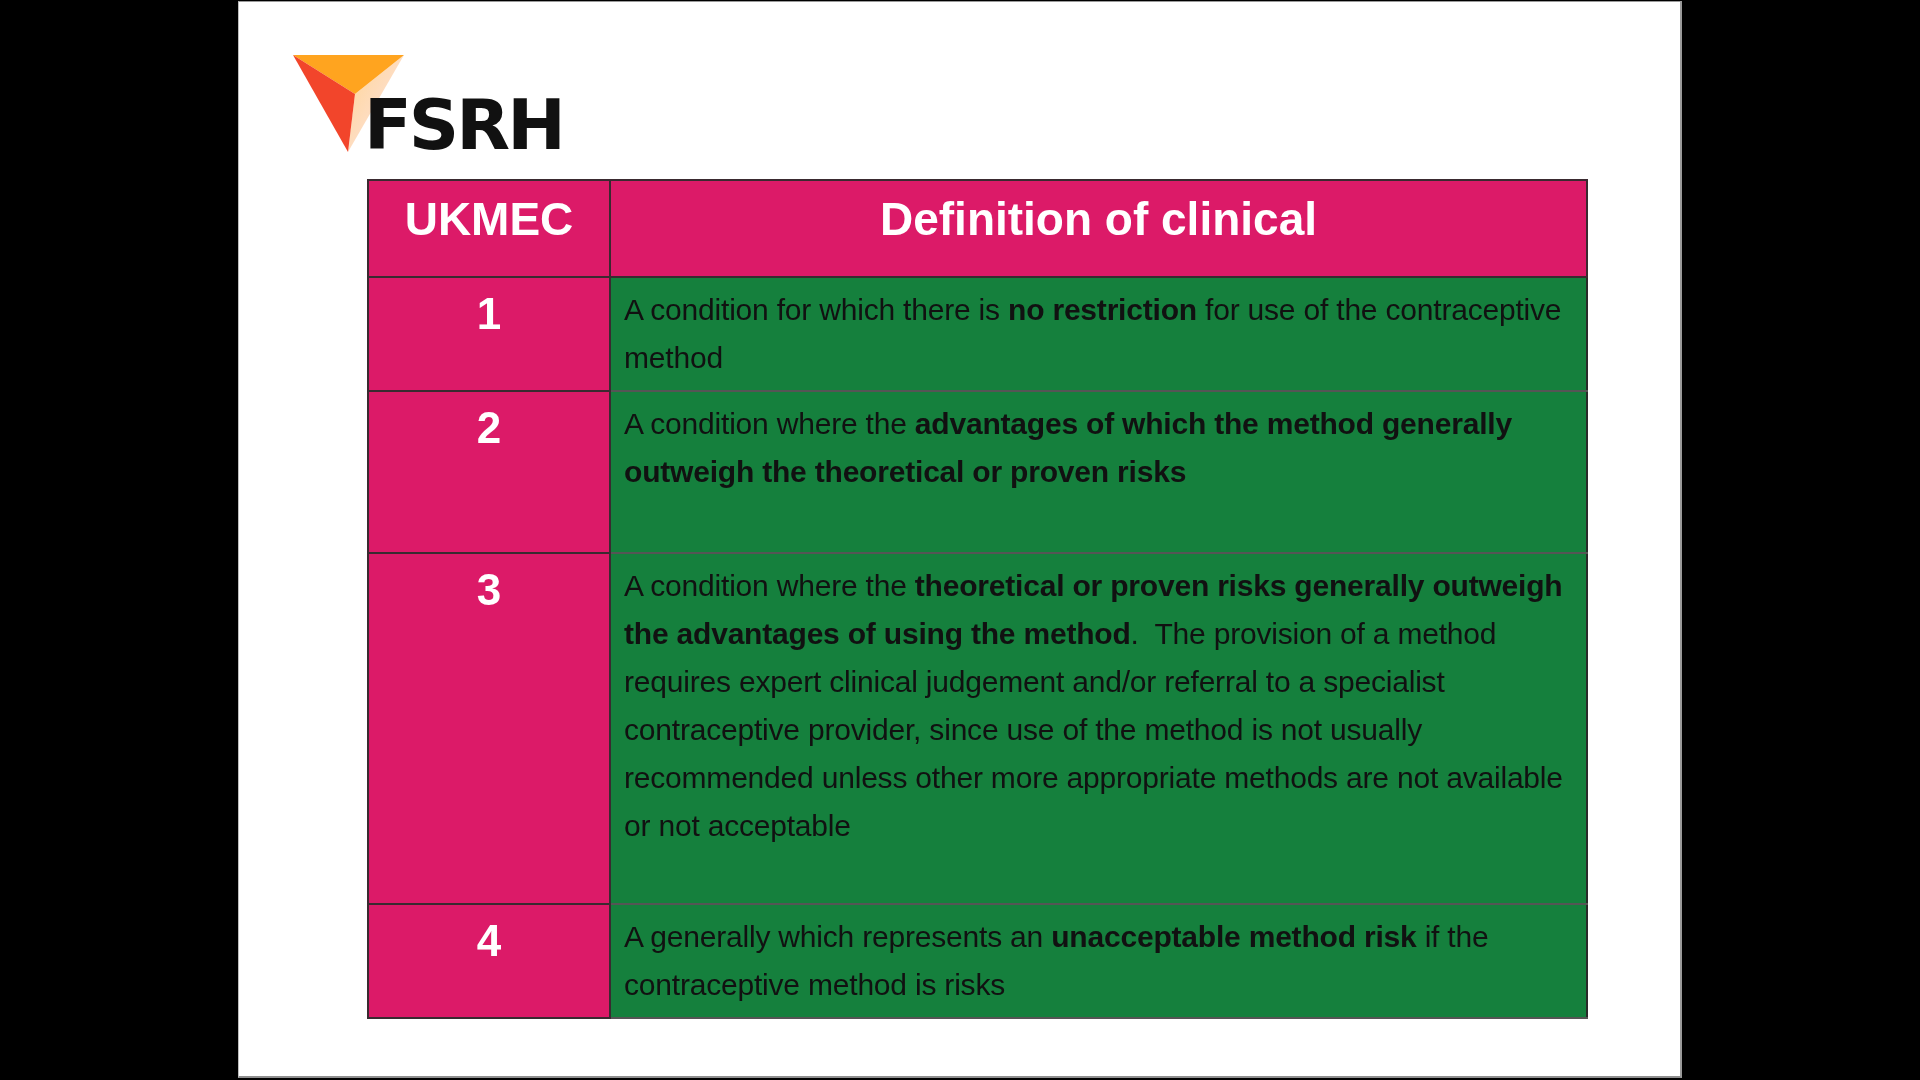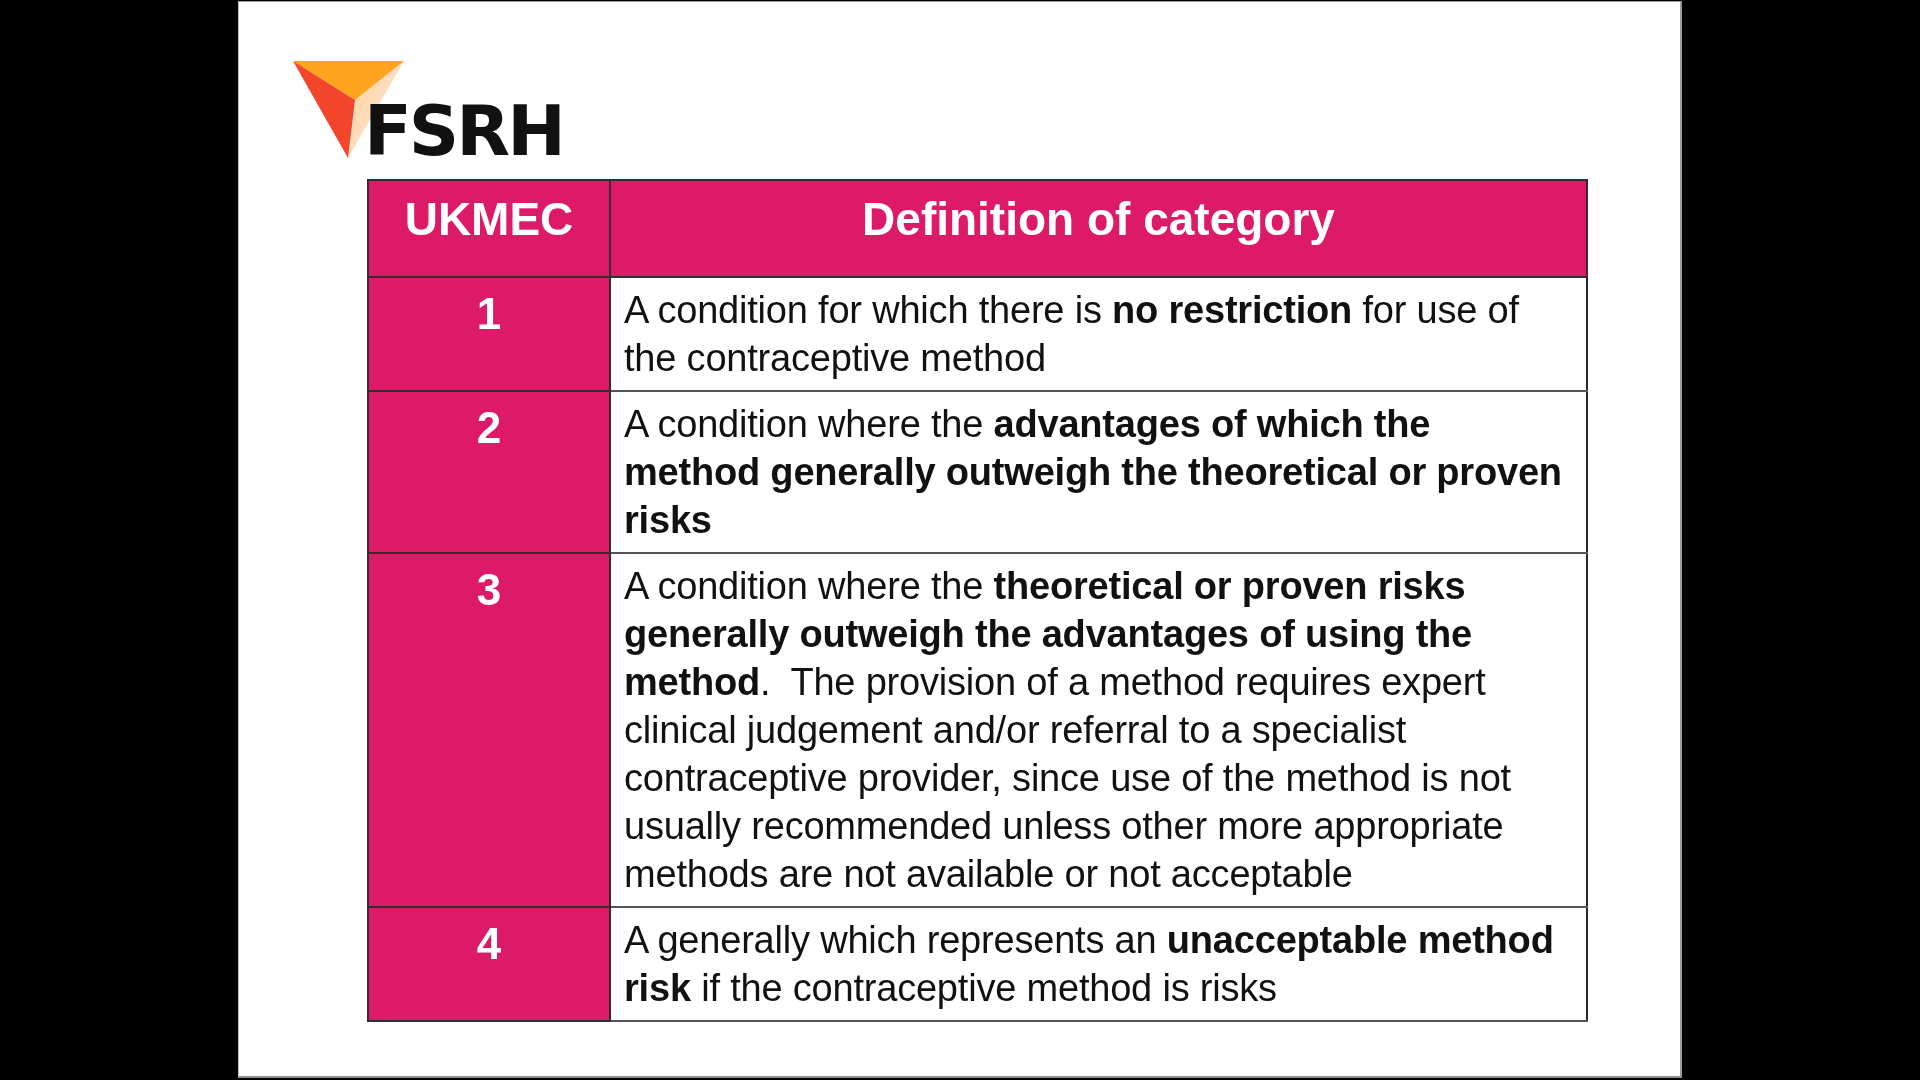--- a/index.html
+++ b/index.html
@@ -20,21 +20,21 @@
       background: #ffffff;
       border-top: 1px solid #9a9a9a;
       border-bottom: 2px solid #8f8f8f;
       border-left: 1px solid #bdbdbd;
       border-right: 2px solid #9a9a9a;
       box-sizing: border-box;
     }
     .logo {
       position: absolute;
       left: 293px;
-      top: 58px;
+      top: 52px;
       width: 270px;
       height: 104px;
     }
     .logo svg {
       position: absolute;
       left: 0;
       top: 0;
     }
     .logo-text {
       position: absolute;
@@ -82,23 +82,23 @@
     td.num {
       background: #dc1a68;
       color: #ffffff;
       font-weight: bold;
       font-size: 44px;
       text-align: center;
       line-height: 48px;
       padding-top: 12px !important;
     }
     td.desc {
-      background: #ffffff;
+      background: #15803d;
       color: #111111;
-      font-size: 38px;
+      font-size: 30px;
       line-height: 48px;
       padding: 8px 12px 8px 13px !important;
       letter-spacing: -0.2px;
     }
     td.desc b {
       font-weight: bold;
     }
     tr.r1 td { height: 112px; box-sizing: border-box; }
     tr.r2 td { height: 162px; box-sizing: border-box; }
     tr.r3 td { height: 351px; box-sizing: border-box; }
@@ -128,21 +128,21 @@
 </div>
 
 <table class="ukmec">
   <colgroup>
       <col class="c1">
       <col class="c2">
     </colgroup>
   <thead>
     <tr>
       <th>UKMEC</th>
-      <th>Definition of category</th>
+      <th>Definition of clinical</th>
     </tr>
   </thead>
   <tbody>
     <tr class="data-row r1">
       <td class="num">1</td>
       <td class="desc">
         <span>A condition for which there is </span><b>no restriction</b><span> for use of the contraceptive method</span>
       </td>
     </tr>
     <tr class="data-row r2">

